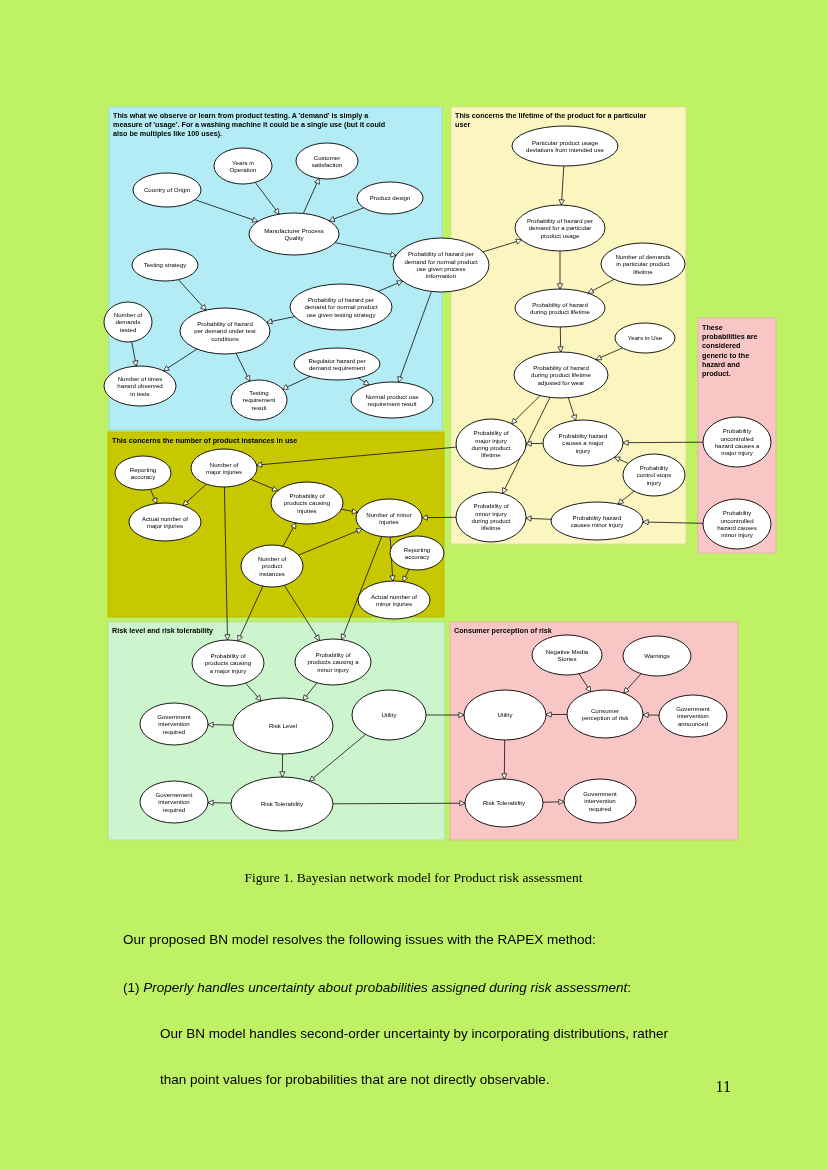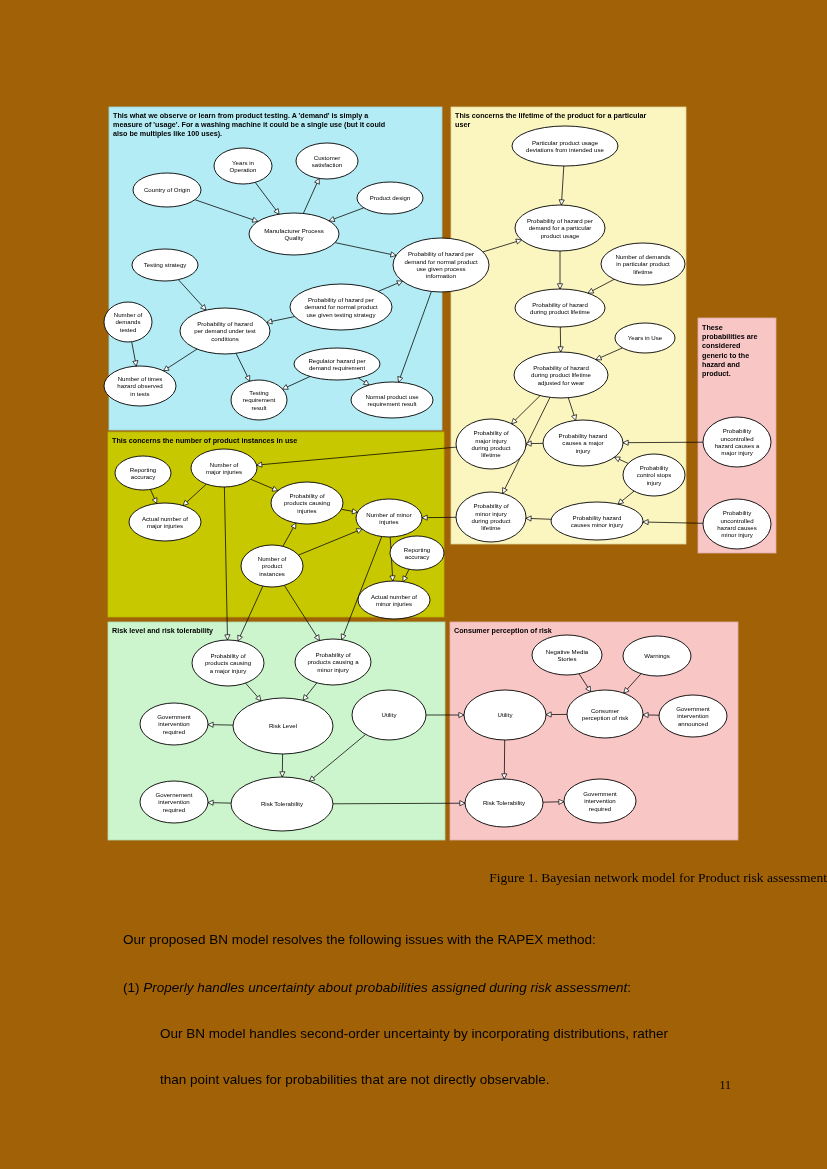--- a/index.html
+++ b/index.html
@@ -1,42 +1,42 @@
 <!DOCTYPE html>
 <html><head>
 <meta charset="utf-8">
 <style>
   html,body{margin:0;padding:0;background:#ffffff;}
   body{width:827px;height:1169px;position:relative;font-family:"Liberation Serif",serif;overflow:hidden;}
 
-  #page{position:absolute;left:0;top:0;width:827px;height:1169px;background:#a16207;}
+  #page{position:absolute;left:0;top:0;width:827px;height:1169px;background:#bef264;}
 
   
   #figure{position:absolute;left:0;top:0;width:827px;height:860px;}
   #figure svg{display:block;}
 
   .grp-label{font-family:"Liberation Sans",sans-serif;font-weight:bold;font-size:7.2px;fill:#000;}
   .node-text{font-family:"Liberation Sans",sans-serif;font-size:6.1px;fill:#000;text-anchor:middle;}
   .ell{fill:#ffffff;stroke:#000000;stroke-width:0.9;}
   .edge{fill:none;stroke:#000000;stroke-width:0.75;}
   .ahead{fill:#ffffff;stroke:#000000;stroke-width:0.7;}
 
   
   .cap{position:absolute;font-family:"Liberation Serif",serif;font-size:13.5px;color:#000;
        white-space:nowrap;}
-  #caption{left:0;top:870px;width:827px;text-align:right;}
+  #caption{left:0;top:870px;width:827px;text-align:center;}
   .para{position:absolute;font-family:Liberation Sans, sans-serif;font-size:13.5px;color:#000;}
   #p1{left:123px;top:932px;}
   #p2{left:123px;top:980px;}
   #p2 .num{font-style:normal;}
   #p2 .it{font-style:italic;margin-top:28px;}
   #p3{left:160px;top:1026px;}
   #p4{left:160px;top:1072px;}
   #pageno{position:absolute;left:0;top:1078px;width:731px;text-align:right;
-          font-family:"Liberation Serif",serif;font-size:12px;color:#000;}
+          font-family:"Liberation Serif",serif;font-size:16px;color:#000;}
 </style>
 </head>
 <body>
 
 <div id="page">
 
   <div id="figure">
     <svg width="827" height="860" viewBox="0 0 827 860" xmlns="http://www.w3.org/2000/svg">
 
       <rect x="109" y="107" width="333" height="323" fill="#b3ecf5" stroke="#9cd5dd" stroke-width="0.8"></rect>

